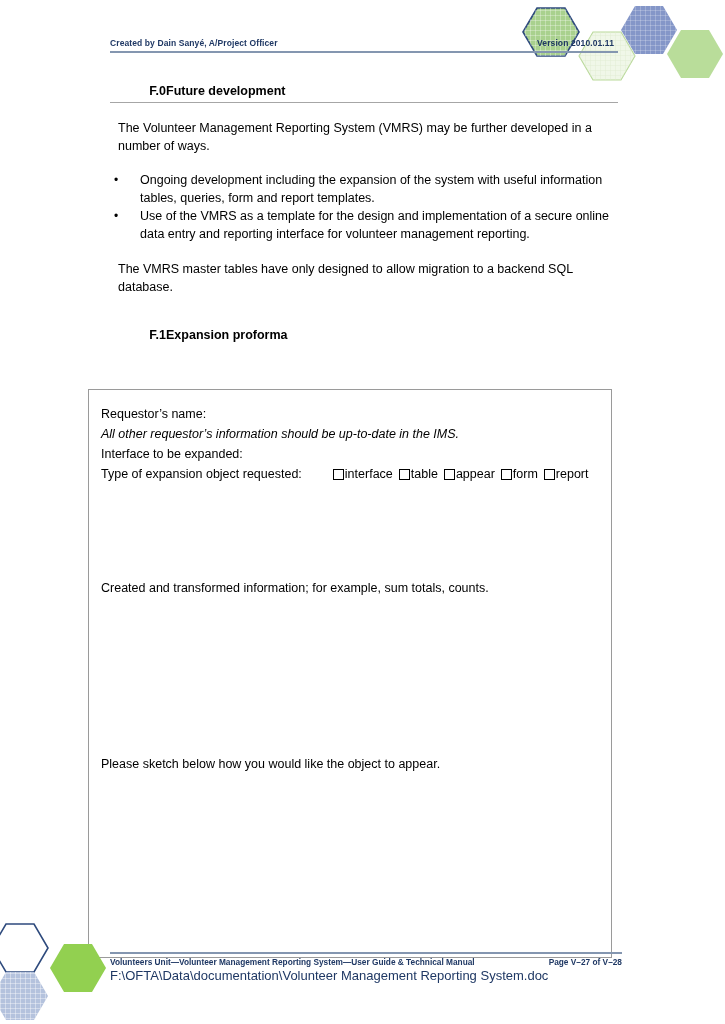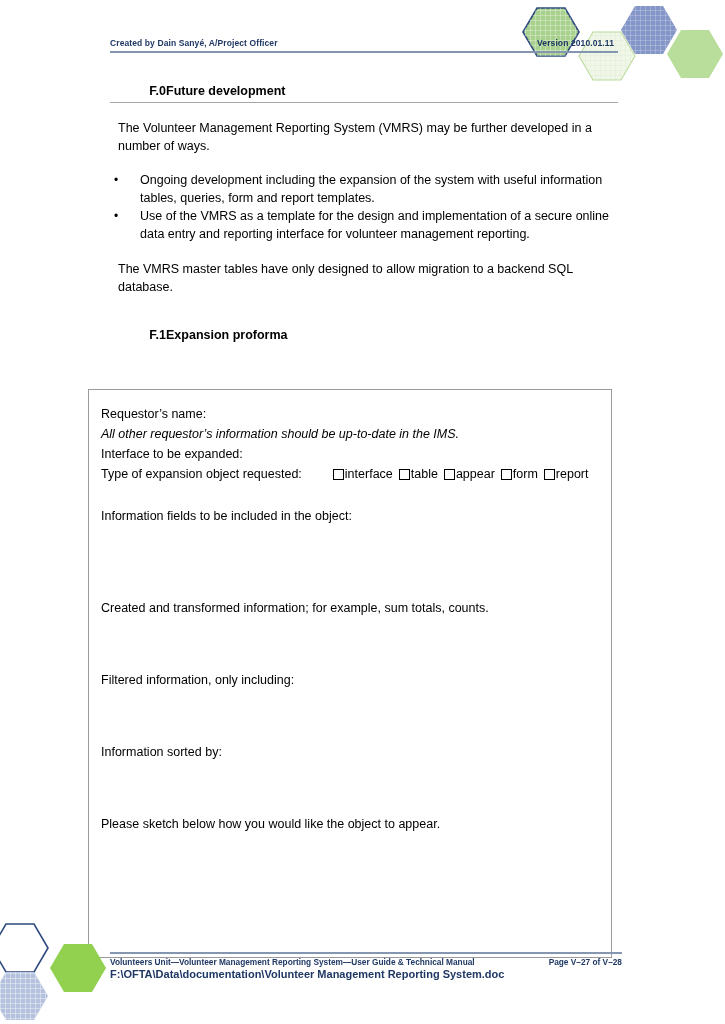--- a/index.html
+++ b/index.html
@@ -203,23 +203,23 @@
   .footer-row {
     display: flex;
     justify-content: space-between;
     align-items: baseline;
     font-size: 8.3px;
     color: #1f3864;
     font-weight: bold;
     white-space: nowrap;
   }
   .footer-path {
-    font-size: 11px;
+    font-size: 13px;
     color: #1f3864;
-    font-weight: bold;
+    font-weight: normal;
     white-space: nowrap;
     margin-top: 1px;
   }
 </style>
 </head>
 <body>
 
 <div class="page">
 
   <div class="deco-top">
@@ -324,30 +324,27 @@
           </span>
           <span class="pf-check">
             <span class="box"></span>
             <span>report</span>
           </span>
         </span>
       </div>
 
       <div class="pf-top-gap"></div>
 
-      <div class="pf-block">Information fields to be included in the object:</div>
       <div class="pf-gap-a"></div>
 
       <div class="pf-block">Created and transformed information; for example, sum totals, counts.</div>
       <div class="pf-gap-b"></div>
 
-      <div class="pf-block">Filtered information, only including:</div>
       <div class="pf-gap-c"></div>
 
-      <div class="pf-block">Information sorted by:</div>
       <div class="pf-gap-d"></div>
 
       <div class="pf-block">Please sketch below how you would like the object to appear.</div>
       <div style="height:110px"></div>
 
     </div>
   </div>
 
   <div class="deco-bottom">
     <svg width="130" height="106" viewBox="0 0 130 106" xmlns="http://www.w3.org/2000/svg">

